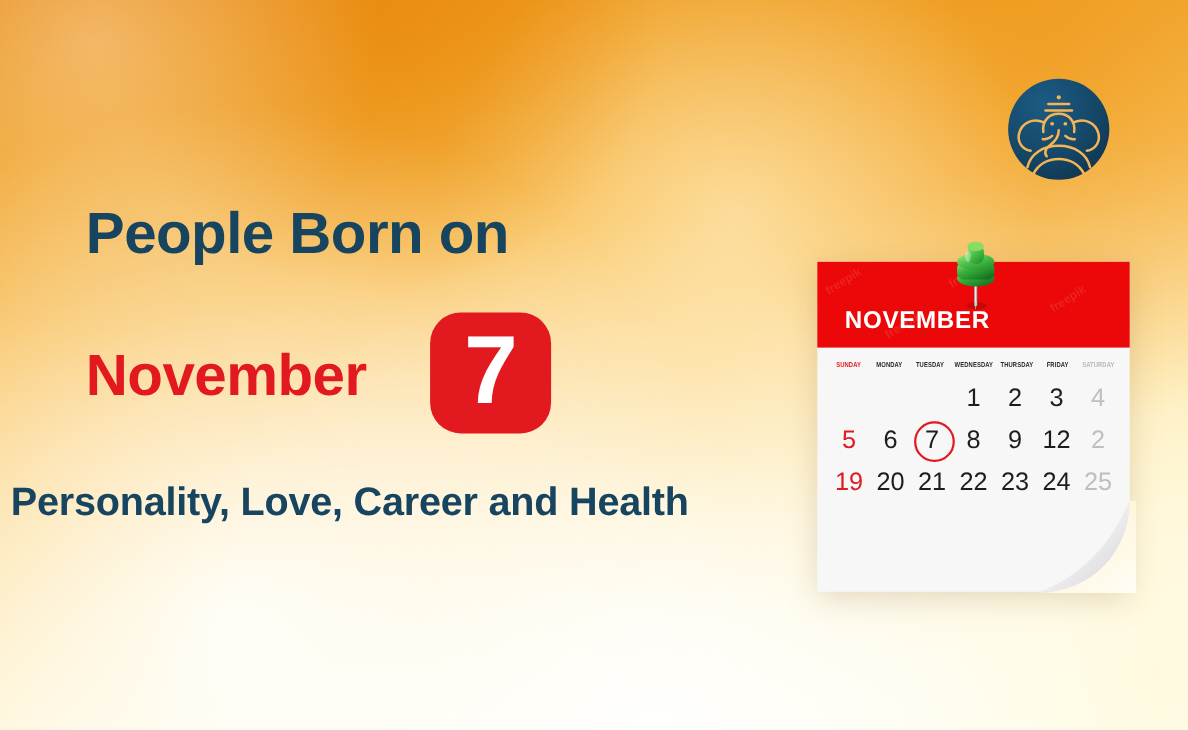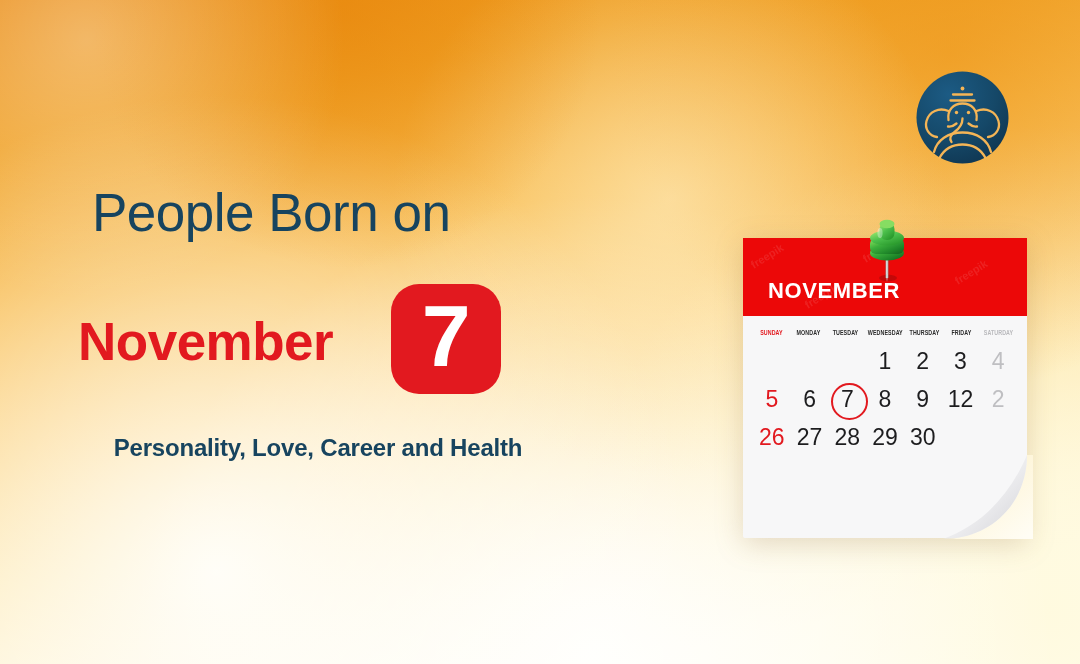--- a/index.html
+++ b/index.html
@@ -34,22 +34,22 @@
   }
 
   
   #logo {
     position:absolute; left:915px; top:70px;
     width:95px; height:95px;
   }
 
   
   #headline {
-    position:absolute; left:92px; top:185px;
-    font-size:53px; font-weight:400; letter-spacing:-0.5px;
+    position:absolute; left:78px; top:185px;
+    font-size:53px; font-weight:700; letter-spacing:-0.5px;
     color:#17445f; line-height:1.04;
     white-space:nowrap;
   }
 
   #monthrow {
     position:absolute; left:78px; top:290px;
     display:flex; align-items:center; gap:58px;
   }
   #month-word {
     font-size:53px; font-weight:700; letter-spacing:-0.5px;
@@ -66,21 +66,21 @@
     color:#ffffff;
     font-size:88px; font-weight:700;
     line-height:1;
     transform:translateY(-3px);
     font-family:"Liberation Sans", sans-serif;
   }
 
   #subtitle {
     position:absolute; left:0px; top:432px;
     width:636px; text-align:center;
-    font-size:24px; font-weight:700; letter-spacing:-0.2px;
+    font-size:36px; font-weight:700; letter-spacing:-0.2px;
     color:#17445f; line-height:1.32;
   }
 
   
   #calendar {
     position:absolute; left:743px; top:238px;
     width:284px; height:300px;
     filter:drop-shadow(0 6px 14px rgba(120,80,20,0.20));
   }
   #cal-body {
@@ -248,27 +248,27 @@
           <div class="cal-row week">
             <div class="day sun">5</div>
             <div class="day wd">6</div>
             <div class="day wd circled">7</div>
             <div class="day wd">8</div>
             <div class="day wd">9</div>
             <div class="day wd">12</div>
             <div class="day sat">2</div>
           </div>
           <div class="cal-row week">
-            <div class="day sun">26</div>
-            <div class="day wd">27</div>
-            <div class="day wd">28</div>
-            <div class="day wd">29</div>
-            <div class="day wd">30</div>
-            <div class="day empty"></div>
-            <div class="day empty"></div>
+            <div class="day sun">19</div>
+            <div class="day wd">20</div>
+            <div class="day wd">21</div>
+            <div class="day wd">22</div>
+            <div class="day wd">23</div>
+            <div class="day wd">24</div>
+            <div class="day sat">25</div>
           </div>
         </div>
     </div>
 
     <svg id="curl" viewBox="0 0 86 86">
       <defs>
         <linearGradient id="curlGrad" x1="0%" y1="0%" x2="100%" y2="100%">
           <stop offset="0%" stop-color="#f7f7f8"></stop>
           <stop offset="55%" stop-color="#e9e9ec"></stop>
           <stop offset="100%" stop-color="#d6d6da"></stop>

